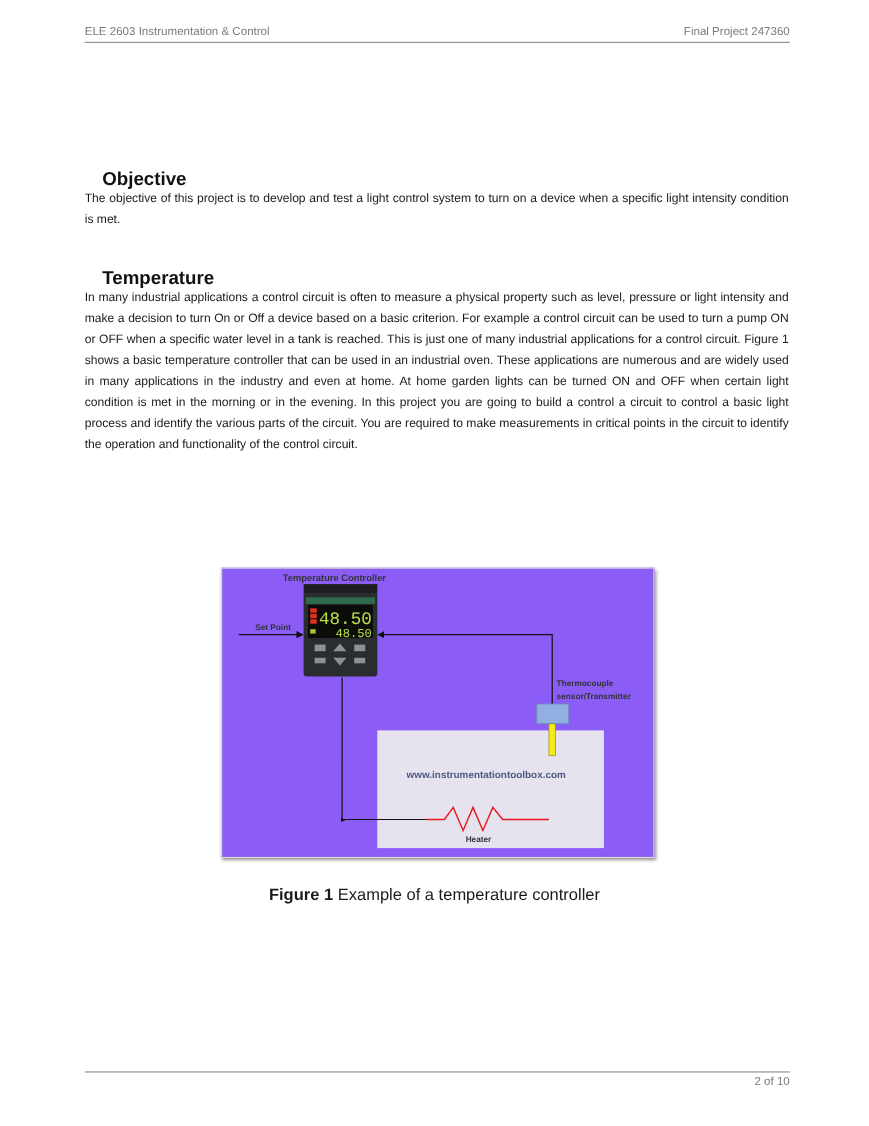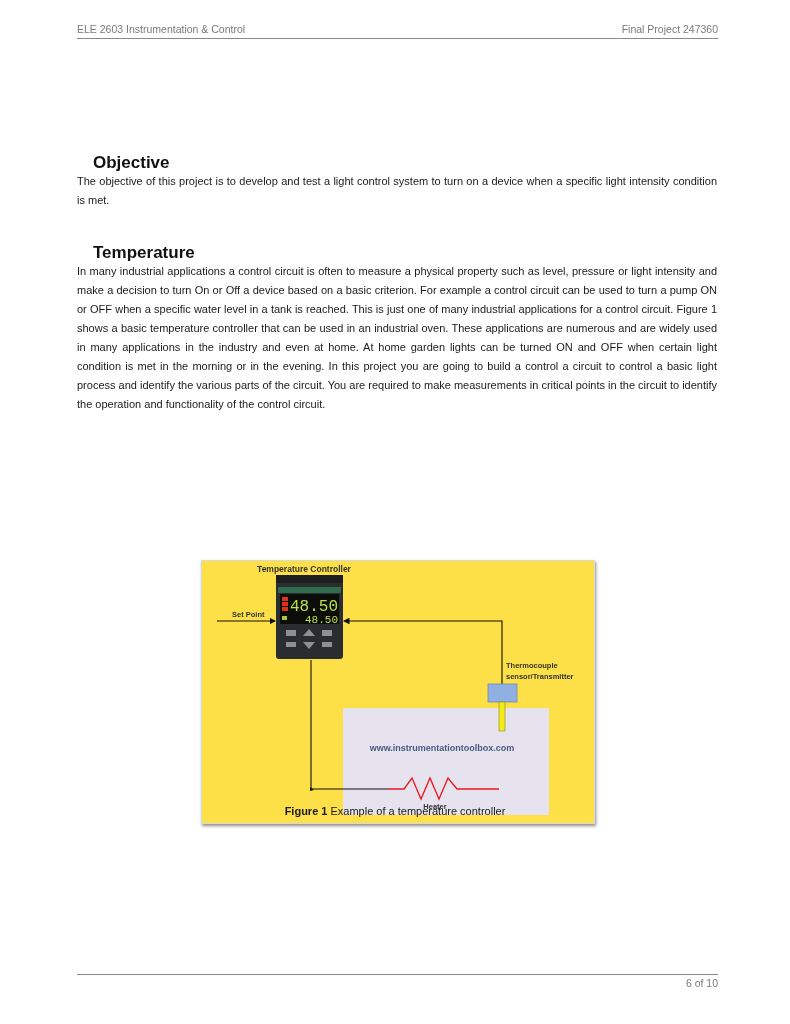--- a/index.html
+++ b/index.html
@@ -7,24 +7,24 @@
          font-family: "Liberation Sans", sans-serif; color: #1a1a1a; }
   .hdr { position: absolute; left: 77px; right: 72px; top: 22px; height: 16px;
          font-size: 10.5px; color: #7a7a7a; border-bottom: 1px solid #8a8a8a; }
   .hdr .l { position: absolute; left: 0; top: 1px; }
   .hdr .r { position: absolute; right: 0; top: 1px; }
   .ftr-line { position: absolute; left: 77px; right: 72px; top: 974px; border-top: 1px solid #8a8a8a; }
   .ftr { position: absolute; right: 72px; top: 977px; font-size: 10.5px; color: #7a7a7a; }
   h2 { position: absolute; left: 77px; margin: 16px; font-size: 17px; font-weight: bold; color: #111; }
   .para { position: absolute; left: 77px; width: 640px; margin: 0; font-size: 11px; line-height: 19px;
           text-align: justify; color: #1a1a1a; }
-  .fig { position: absolute; left: 201px; top: 516px; width: 392px; height: 262px; background: #fde047;
-         border: 1px solid #d8d8d8; box-shadow: 1px 2px 3px rgba(0,0,0,0.45); margin-top: 44px; }
+  .fig { position: absolute; left: 201px; top: 516px; width: 392px; height: 262px; background: #8b5cf6;
+         border: 1px solid #d8d8d8; box-shadow: 1px 2px 3px rgba(0,0,0,0.45); }
   .fig svg { position: absolute; left: 0; top: 0; }
-  .caption { position: absolute; left: 0; width: 790px; top: 805px; text-align: center; font-size: 11px; color: #1a1a1a; }
+  .caption { position: absolute; left: 0; width: 790px; top: 805px; text-align: center; font-size: 15px; color: #1a1a1a; }
   .caption b { font-weight: bold; }
 </style>
 </head>
 <body>
 
 <div class="hdr">
   <span class="l">ELE 2603 Instrumentation &amp; Control</span>
   <span class="r">Final Project 247360</span>
 </div>
 
@@ -82,13 +82,13 @@
     <polyline points="186,228 202,228 210,217 219,238 228,217 237,238 246,217 255,228 297,228" fill="none" stroke="#e8181c" stroke-width="1.3"></polyline>
     <text x="233" y="248" font-size="7.5" font-weight="bold" fill="#333" text-anchor="middle" font-family="Liberation Sans, sans-serif">Heater</text>
   </svg>
 </div>
 
 <div class="caption">
   <b>Figure 1</b><span> Example of a temperature controller</span>
 </div>
 
 <div class="ftr-line"></div>
-<div class="ftr">6 of 10</div>
+<div class="ftr">2 of 10</div>
 
 </body></html>

